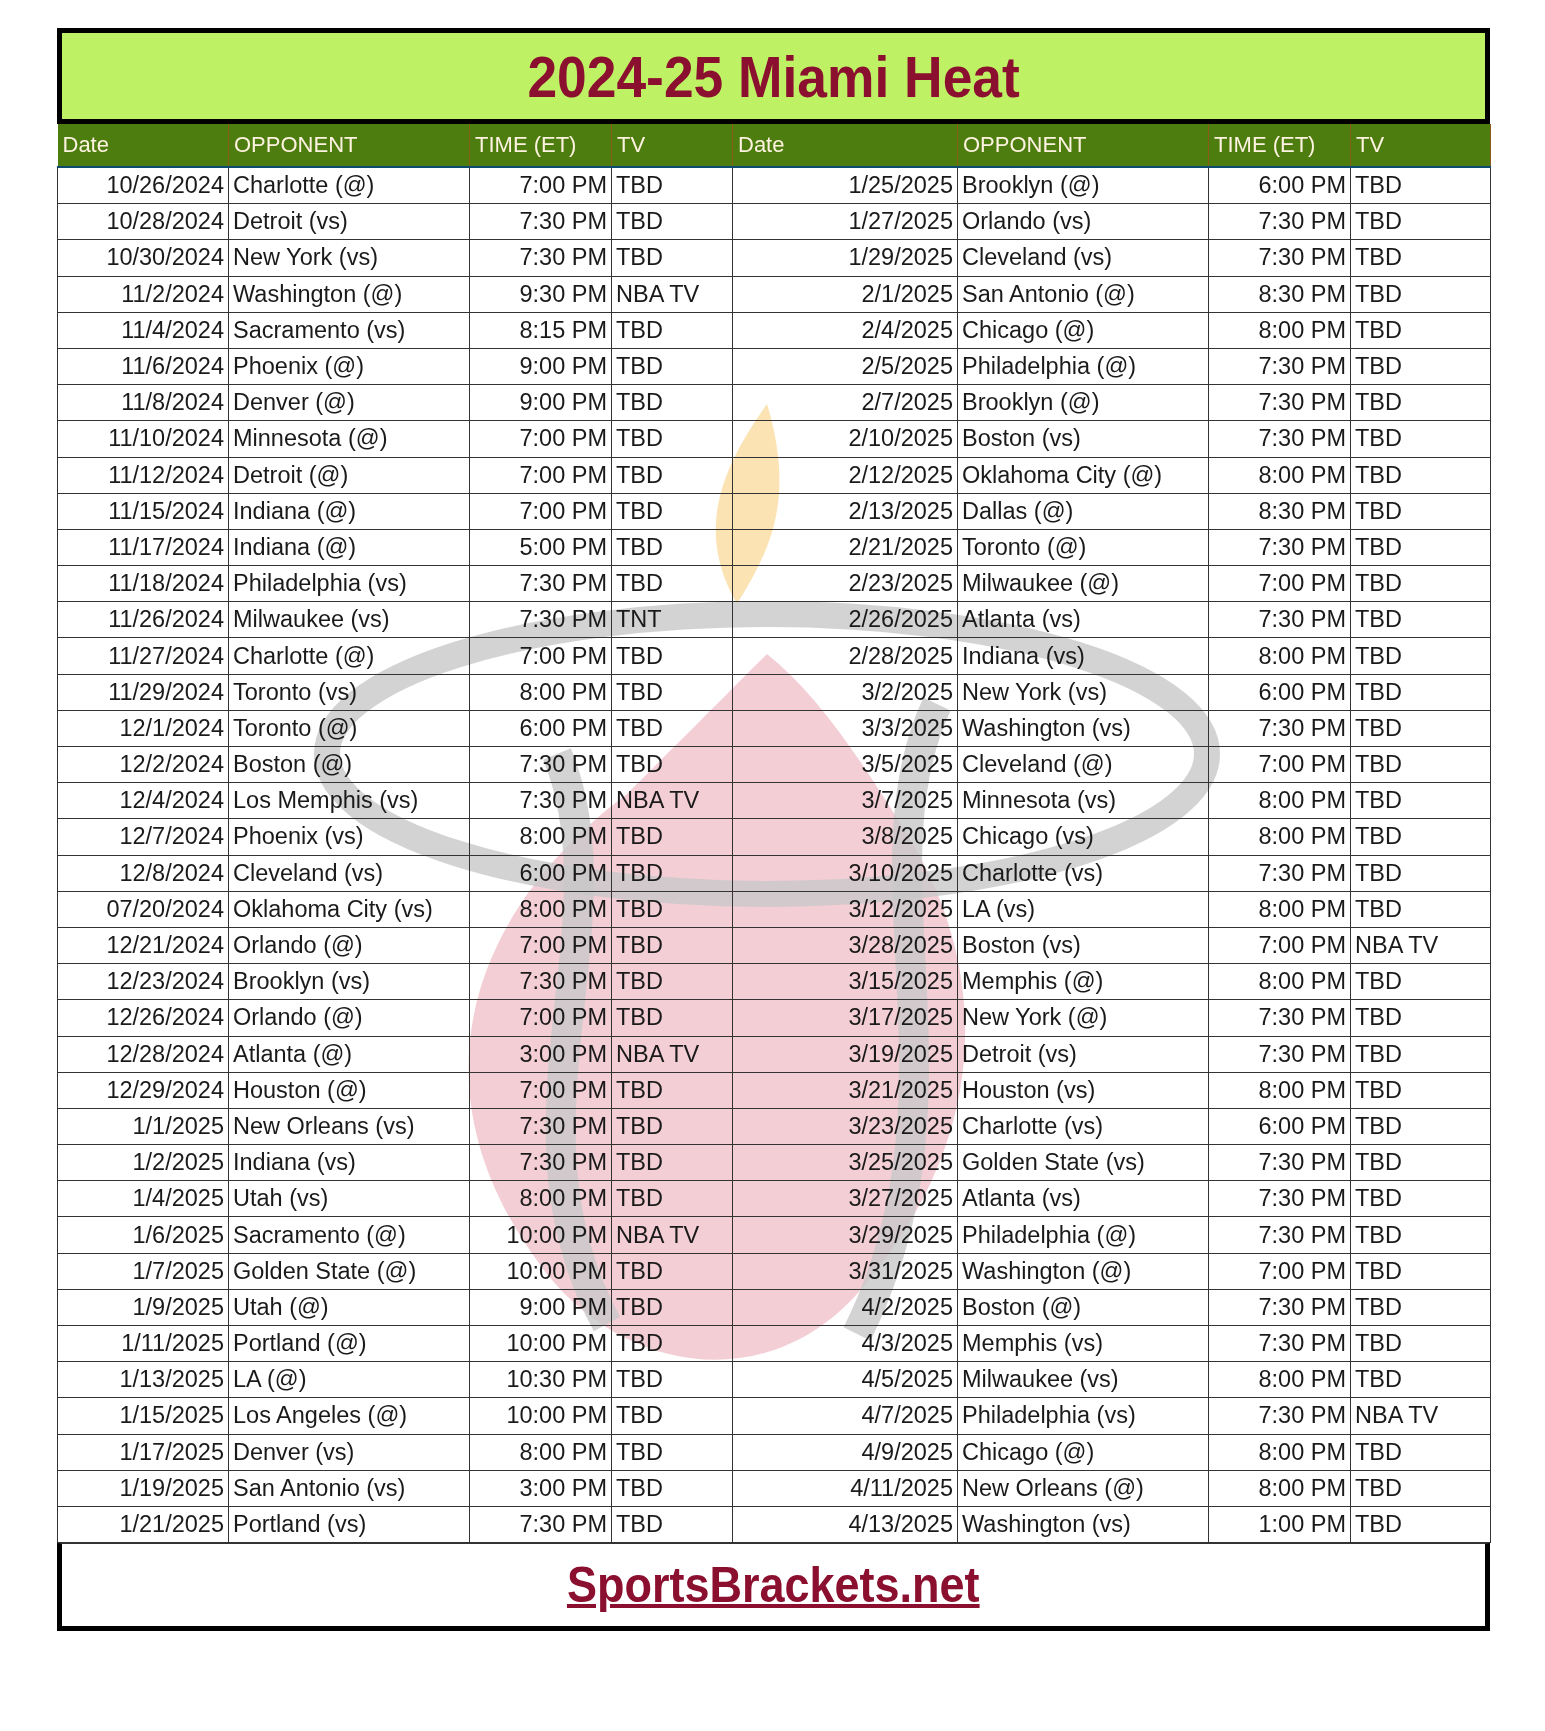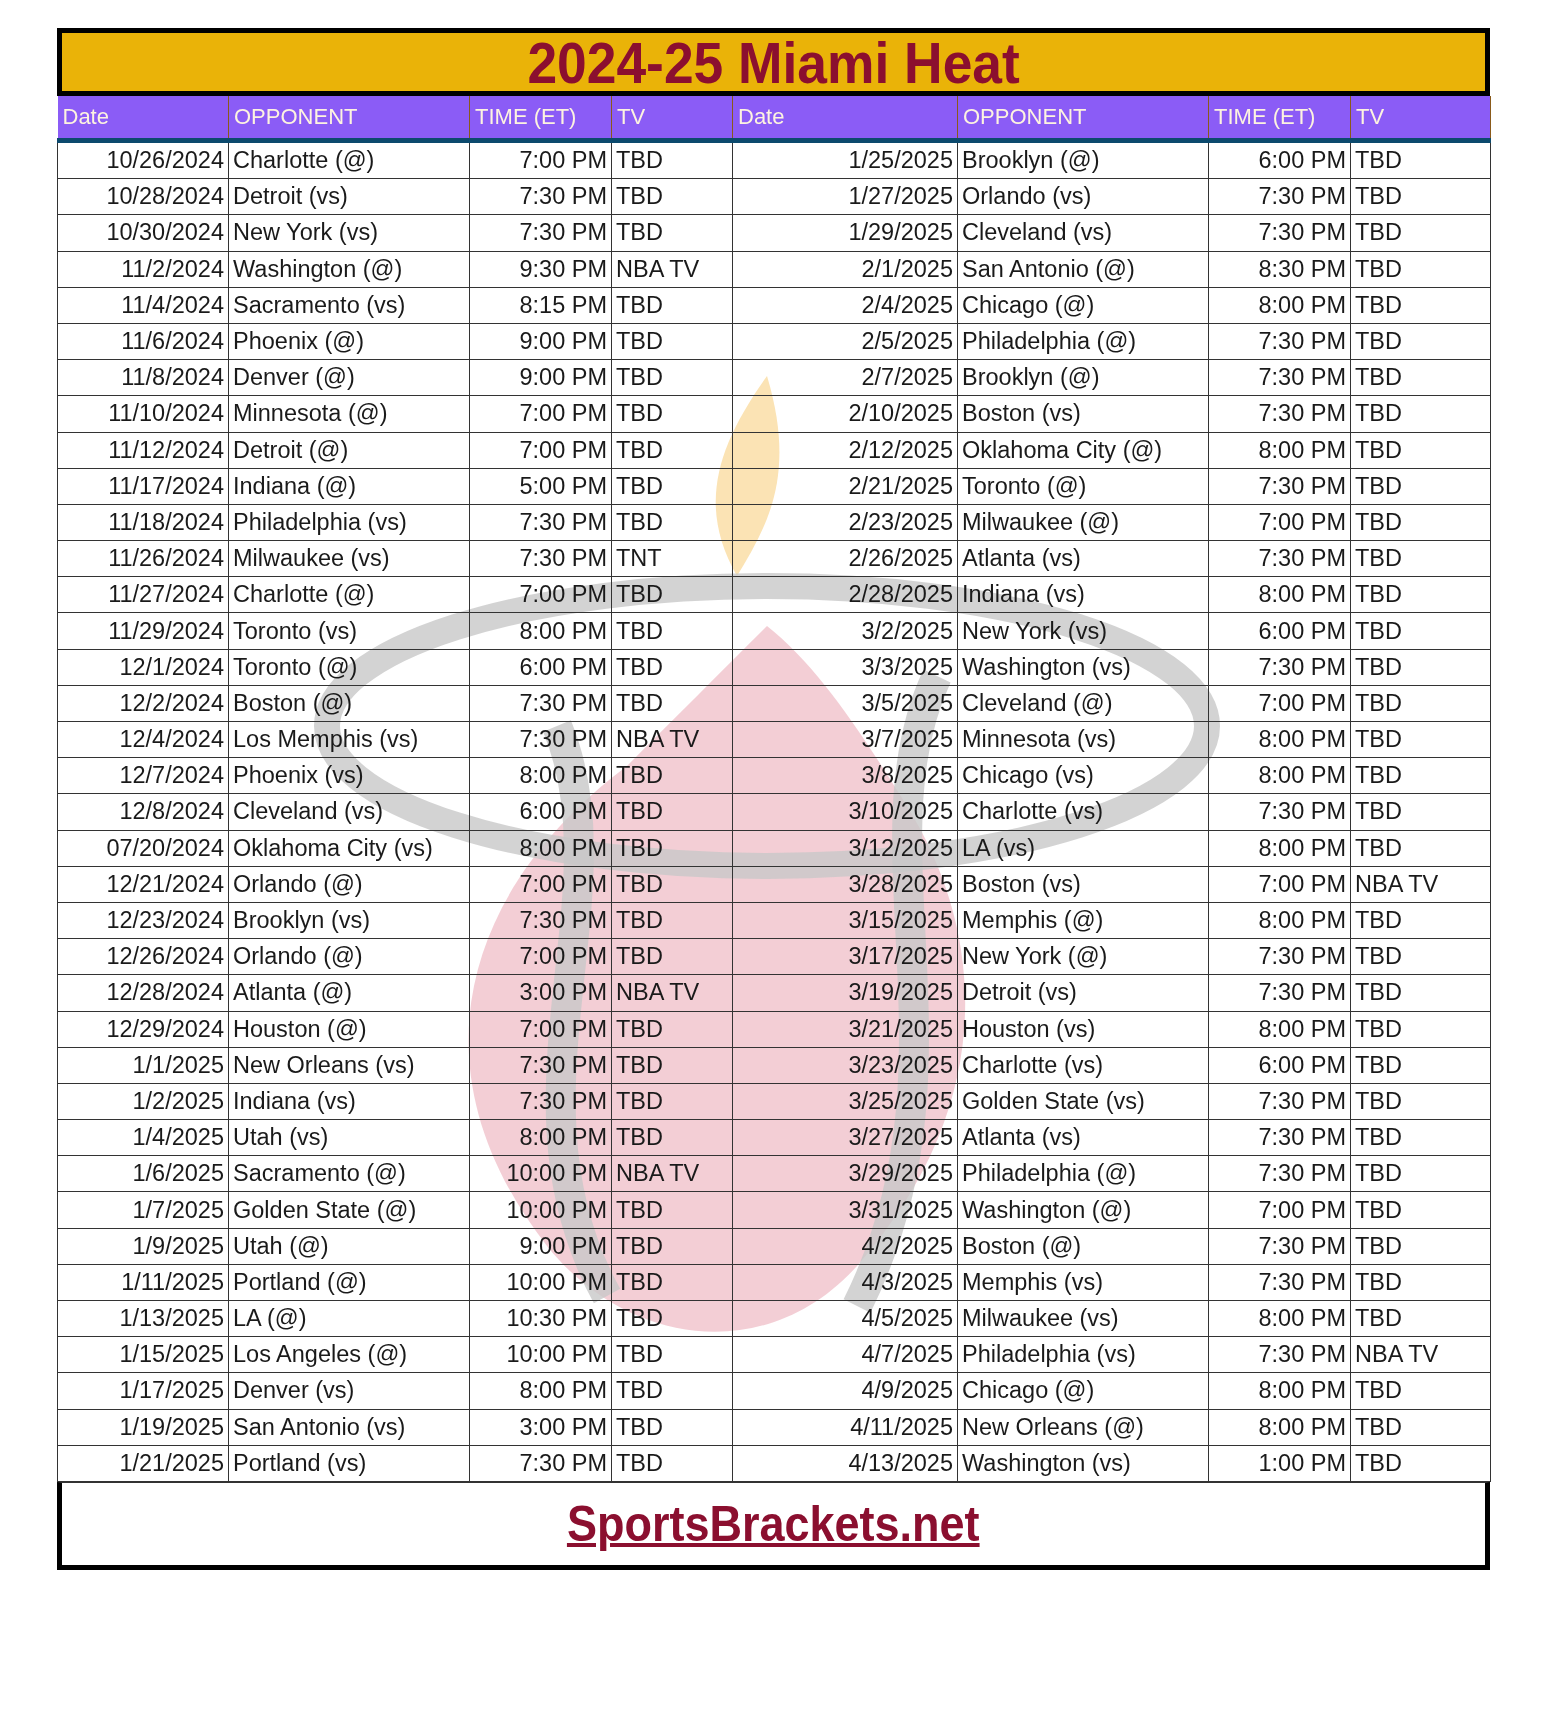--- a/index.html
+++ b/index.html
@@ -1,25 +1,25 @@
 <!DOCTYPE html>
 <html><head>
 <meta charset="utf-8">
 <style>
   html, body { margin: 0; padding: 0; background: #ffffff; }
   body { width: 1545px; height: 1731px; position: relative; overflow: hidden;
          font-family: "Liberation Sans", "DejaVu Sans", sans-serif; }
   .sheet { position: absolute; left: 57px; top: 28px; width: 1433px; }
-  .title-box { height: 68px; border: 5px solid #000; border-bottom-width: 5px; box-sizing: border-box;
-               display: flex; align-items: center; justify-content: center; background: #eab308; }
+  .title-box { height: 96px; border: 5px solid #000; border-bottom-width: 5px; box-sizing: border-box;
+               display: flex; align-items: center; justify-content: center; background: #bef264; }
   .title { color: #8b0f2f; font-weight: bold; font-size: 58px; letter-spacing: 0px; transform: scaleX(0.92); }
   .watermark { position: absolute; left: 300px; top: 300px; width: 950px; height: 1150px; pointer-events: none; }
   table { border-collapse: collapse; width: 1433px; table-layout: fixed; position: relative; }
-  th { background: #8b5cf6; color: #fdf3e0; font-weight: normal; text-align: left; font-size: 22px;
-       height: 42px; padding: 0 5px; border-right: 1px solid #8a5a1a; border-bottom: 5px solid #0c4a6e; }
+  th { background: #4d7c0f; color: #fdf3e0; font-weight: normal; text-align: left; font-size: 22px;
+       height: 42px; padding: 0 5px; border-right: 1px solid #8a5a1a; border-bottom: 2px solid #0c4a6e; }
   td { height: 35.2px; font-size: 23.5px; color: #1a1a1a; border: 1px solid #333; padding: 0 4px;
        white-space: nowrap; overflow: hidden; }
   td.date, td.time { text-align: right; }
   .footer { height: 88px; border: 5px solid #000; border-top: 1px solid #333; box-sizing: border-box;
             display: flex; align-items: center; justify-content: center; background: #fff; }
   .footer a { color: #8b0f2f; font-weight: bold; font-size: 50px; text-decoration: underline;
               text-decoration-thickness: 4px; transform: scaleX(0.9); display: inline-block; }
   .grid-wrap { position: relative; }
 </style>
 </head>
@@ -147,20 +147,30 @@
             <td class="date">11/12/2024</td>
             <td>Detroit (@)</td>
             <td class="time">7:00 PM</td>
             <td>TBD</td>
             <td class="date">2/12/2025</td>
             <td>Oklahoma City (@)</td>
             <td class="time">8:00 PM</td>
             <td>TBD</td>
           </tr>
           <tr>
+            <td class="date">11/15/2024</td>
+            <td>Indiana (@)</td>
+            <td class="time">7:00 PM</td>
+            <td>TBD</td>
+            <td class="date">2/13/2025</td>
+            <td>Dallas (@)</td>
+            <td class="time">8:30 PM</td>
+            <td>TBD</td>
+          </tr>
+          <tr>
             <td class="date">11/17/2024</td>
             <td>Indiana (@)</td>
             <td class="time">5:00 PM</td>
             <td>TBD</td>
             <td class="date">2/21/2025</td>
             <td>Toronto (@)</td>
             <td class="time">7:30 PM</td>
             <td>TBD</td>
           </tr>
           <tr>

